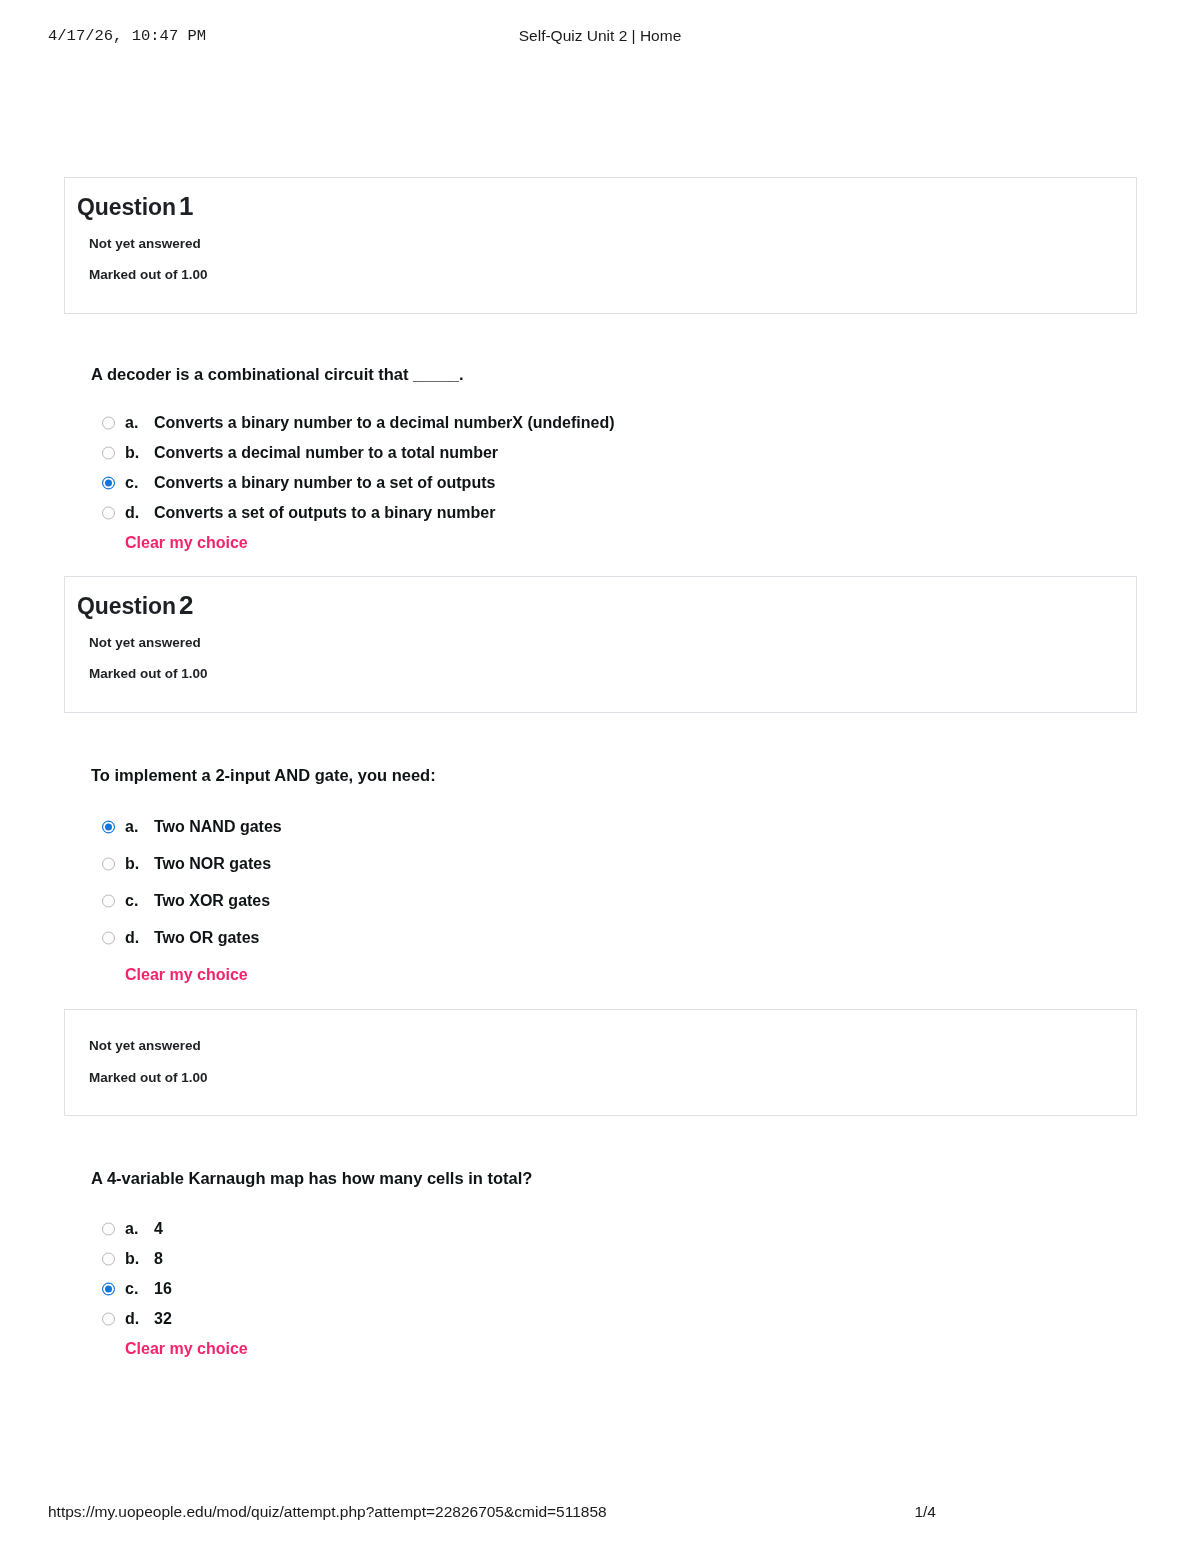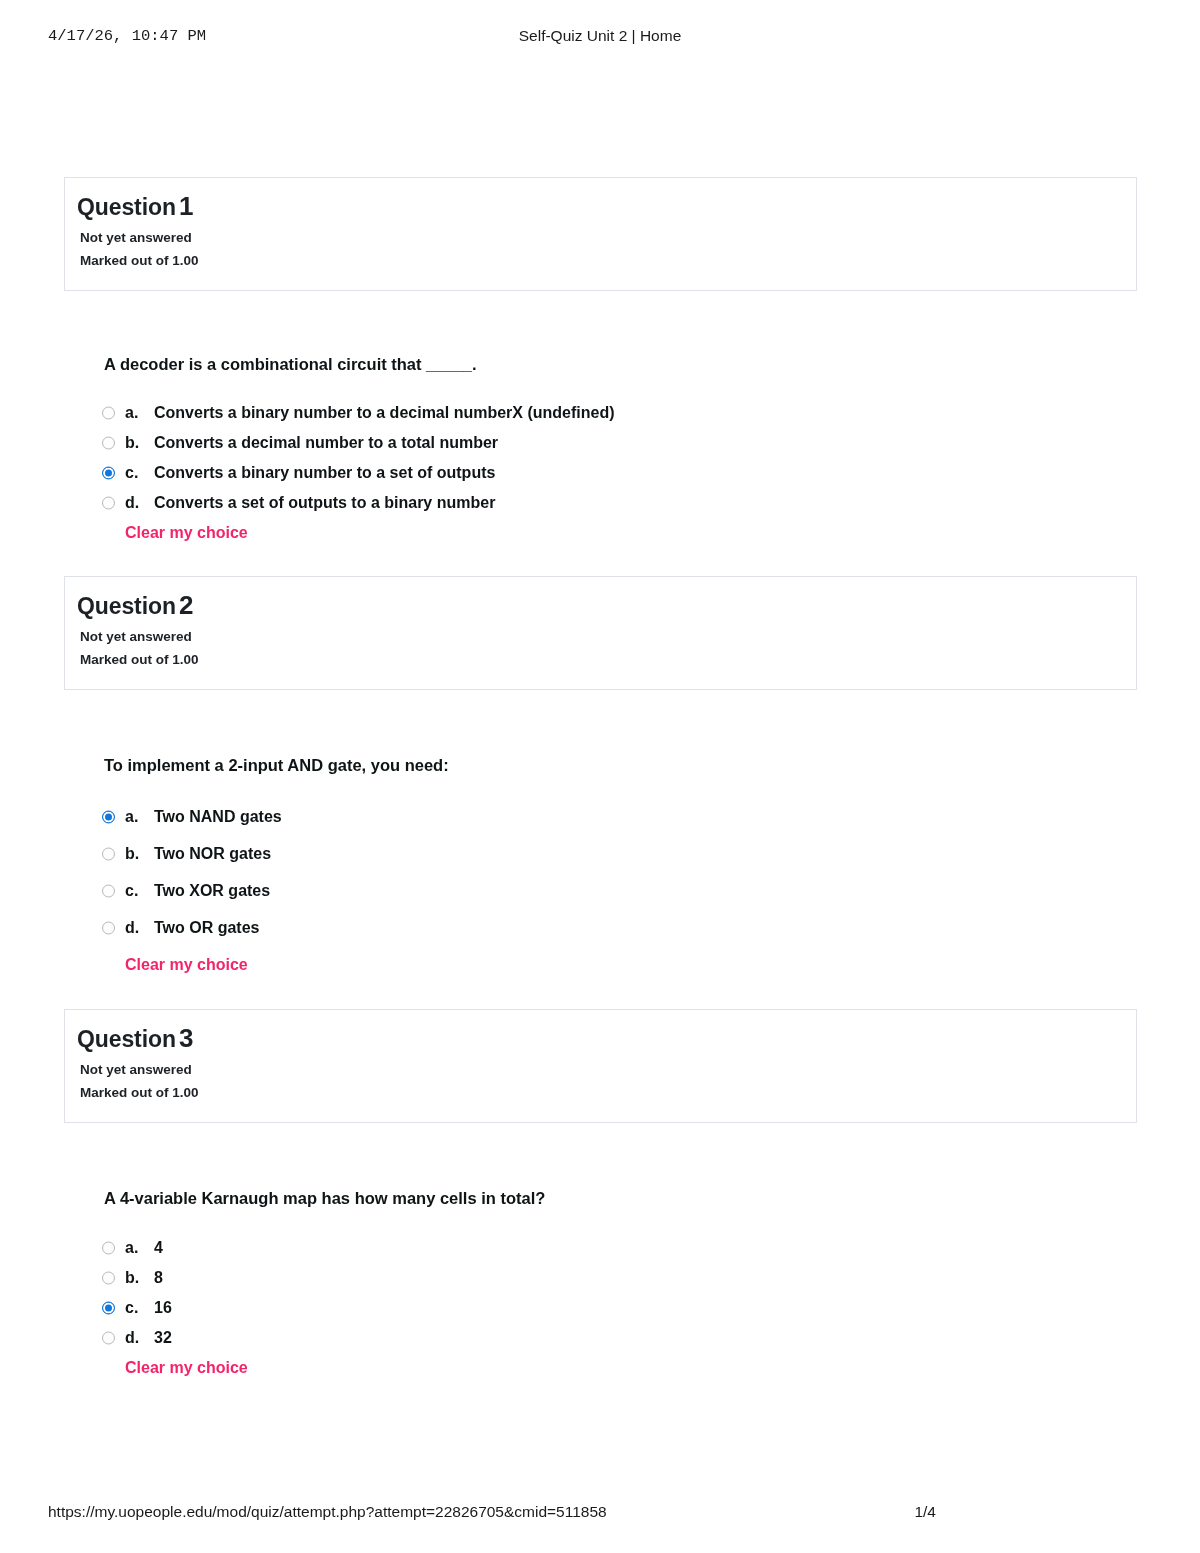--- a/index.html
+++ b/index.html
@@ -101,36 +101,36 @@
     font-size: 26px;
     font-weight: bold;
     padding-left: 3px;
   }
   .qheader .qstate,
   .qheader .qgrade {
     font-weight: bold;
     font-size: 13.5px;
     line-height: 1.45;
     color: #1d2125;
-    margin: 3px;
+    margin: 12px;
     white-space: nowrap;
   }
   .qheader .qstate { margin-bottom: 4px; }
 
   .qbody {
     position: relative;
     padding-left: 23px;
   }
 
   .qtext {
     font-weight: bold;
     font-size: 16.5px;
     line-height: 1.3;
     color: #0f1416;
-    margin: 17px;
+    margin: 4px;
     white-space: nowrap;
   }
 
   .answers {
     margin: 0;
     padding: 0;
     list-style: none;
   }
   .answer {
     position: relative;
@@ -260,23 +260,20 @@
         </li>
         <li class="answer">
           <a class="clear-choice" href="#">Clear my choice</a>
         </li>
       </ul>
     </div>
   </div>
 
   <div class="question" style="top:1009px;">
     <div class="qheader">
-      <div class="qno">
-        <span>Question</span><span class="qno-num">3</span>
-      </div>
       <div class="qstate">Not yet answered</div>
       <div class="qgrade">Marked out of 1.00</div>
     </div>
 
     <div class="qbody" style="padding-top:48px;">
       <p class="qtext">A 4-variable Karnaugh map has how many cells in total?</p>
 
       <ul class="answers tight" style="margin-top:24px;">
         <li class="answer">
           <span class="radio"></span>

